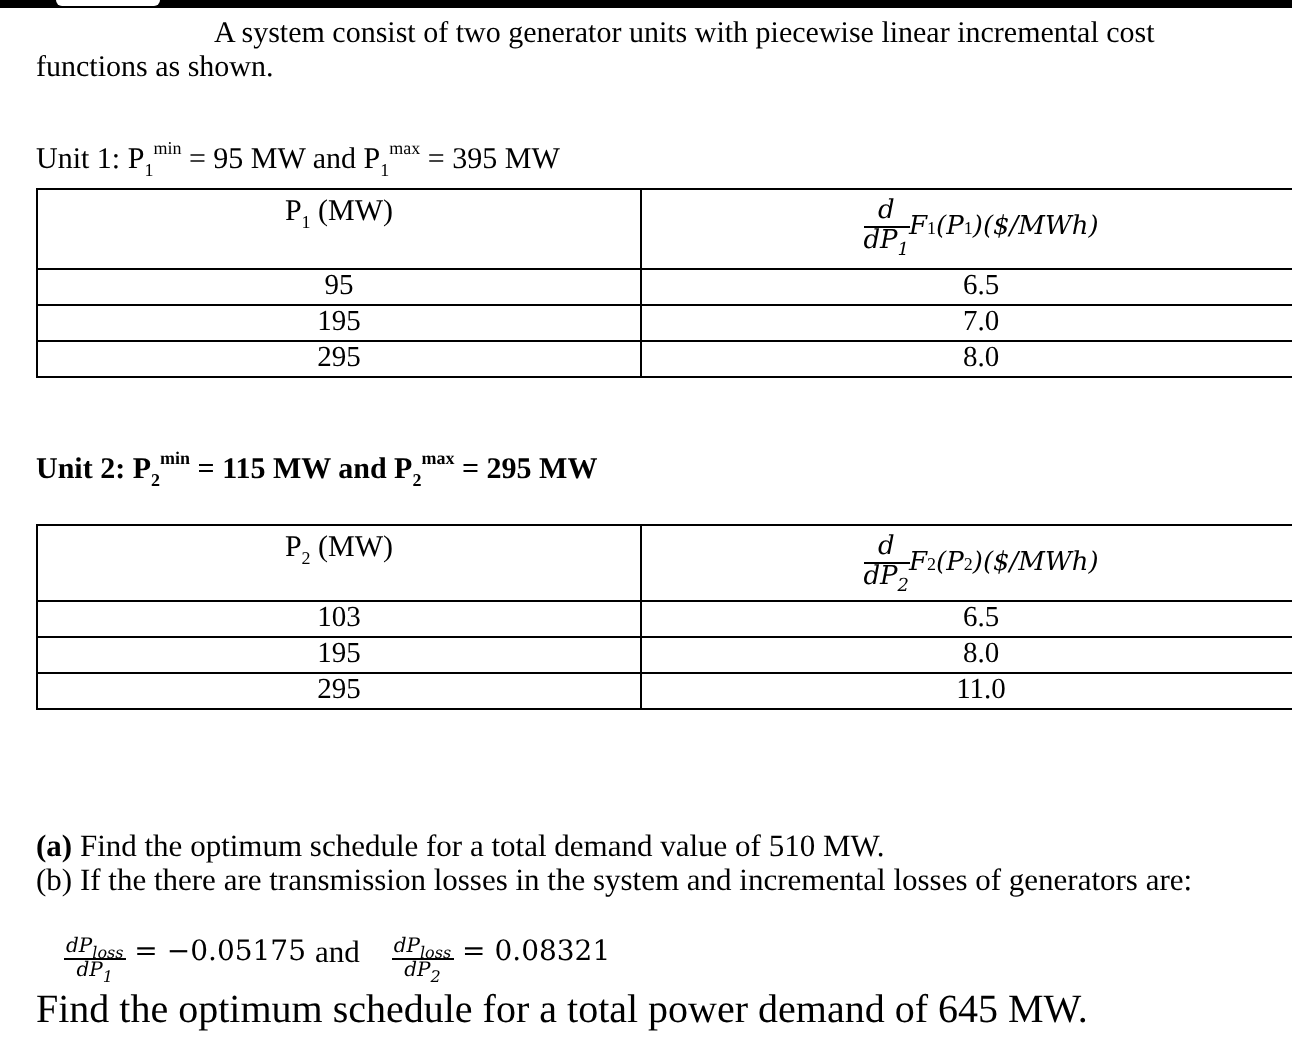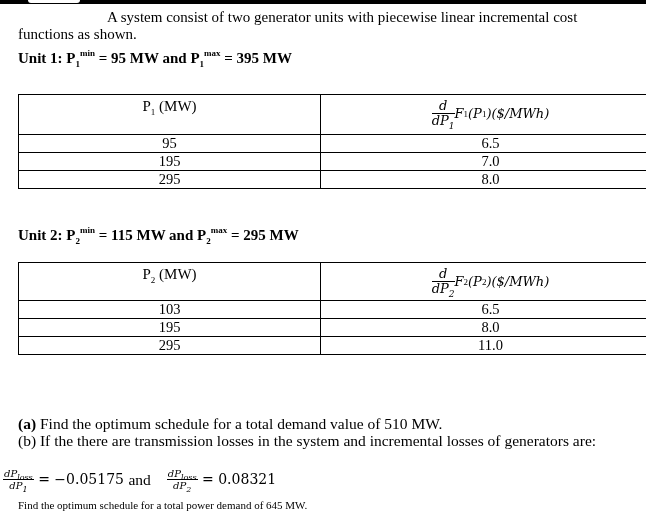--- a/index.html
+++ b/index.html
@@ -31,21 +31,21 @@
 </head>
 <body>
 
 <div class="topbar">
   <div class="topbar-notch"></div>
 </div>
 
 <div class="line" style="left:107px; top:9px;">A system consist of two generator units with piecewise linear incremental cost</div>
 <div class="line" style="left:18px; top:26px;">functions as shown.</div>
 
-<div class="line" style="left:18px; top:50px;font-weight:bold;"><span>Unit 1: P</span><sub class="s">1</sub><sup class="s">min</sup><span> = 95 MW and P</span><sub class="s">1</sub><sup class="s">max</sup><span> = 395 MW</span></div>
+<div class="line" style="left:18px; top:72px;"><span>Unit 1: P</span><sub class="s">1</sub><sup class="s">min</sup><span> = 95 MW and P</span><sub class="s">1</sub><sup class="s">max</sup><span> = 395 MW</span></div>
 
 <table class="cost" style="top:94px;">
   <tbody>
       <tr style="height:40px;">
     <th class="col1"><span style="display:inline-block; margin-top:3px;"><span>P</span><sub class="s">1</sub><span> (MW)</span></span></th>
     <th>
       <span class="hdr-math math">
         <span class="frac">
           <span class="num">d</span>
           <span class="den"><span>dP</span><sub class="s">1</sub></span>
@@ -104,27 +104,27 @@
   <tr>
         <td>295</td>
         <td>11.0</td>
       </tr>
 </tbody>
   </table>
 
 <div class="line" style="left:18px; top:415px; font-size:15.5px;"><b>(a)</b><span> Find the optimum schedule for a total demand value of 510 MW.</span></div>
 <div class="line" style="left:18px; top:432px; font-size:15.5px;"><span>(b)</span><span> If the there are transmission losses in the system and incremental losses of generators are:</span></div>
 
-<div class="line" style="left:3px; top:468px; display:flex; align-items:center; font-size:15.5px;">
+<div class="line" style="left:32px; top:468px; display:flex; align-items:flex-start; font-size:15.5px;">
   <span class="frac small-frac math">
     <span class="num"><span>dP</span><sub class="s" style="font-size:8px;">loss</sub></span>
     <span class="den"><span>dP</span><sub class="s" style="font-size:8px;">1</sub></span>
   </span>
   <span style="white-space:pre; font-family:'DejaVu Serif', serif; font-size:14px;"> = −0.05175 </span>
   <span style="margin-right:16px;">and</span>
   <span class="frac small-frac math">
     <span class="num"><span>dP</span><sub class="s" style="font-size:8px;">loss</sub></span>
     <span class="den"><span>dP</span><sub class="s" style="font-size:8px;">2</sub></span>
   </span>
   <span style="white-space:pre; font-family:'DejaVu Serif', serif; font-size:14px;"> = 0.08321</span>
 </div>
 
-<div class="line" style="left:18px; top:497px; font-size:11px;">Find the optimum schedule for a total power demand of 645 MW.</div>
+<div class="line" style="left:18px; top:497px; font-size:20px;">Find the optimum schedule for a total power demand of 645 MW.</div>
 
 </body></html>

